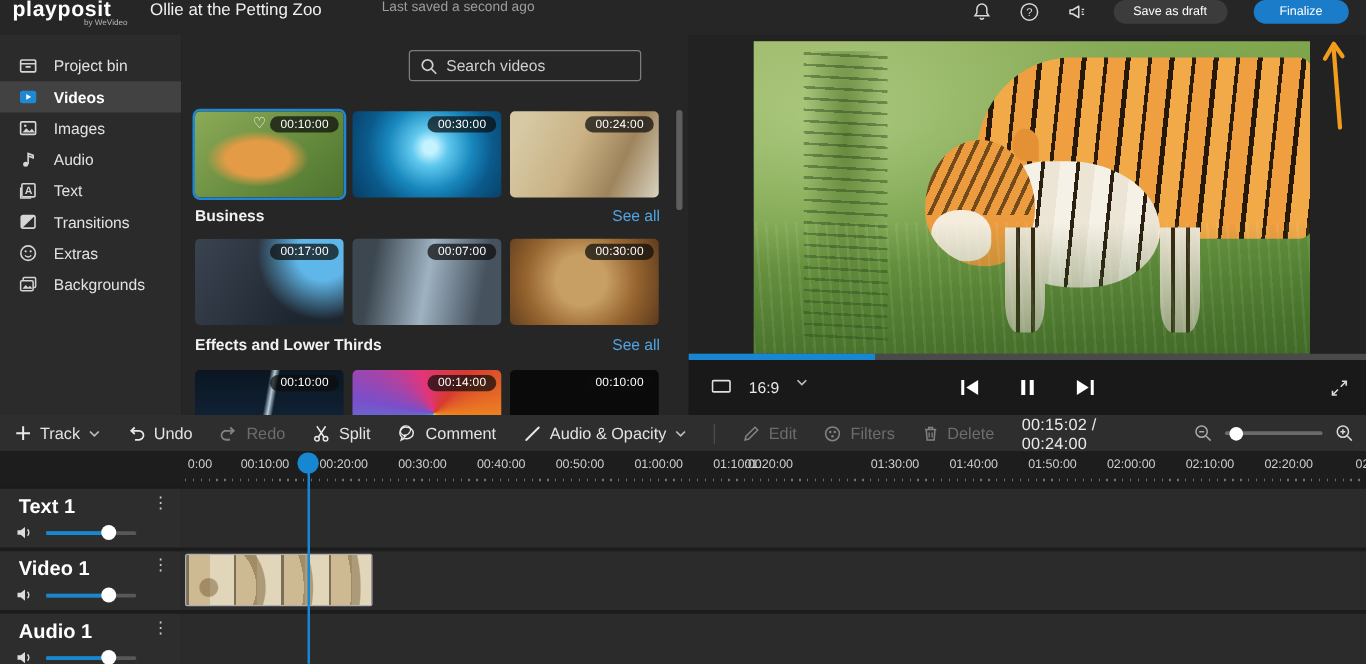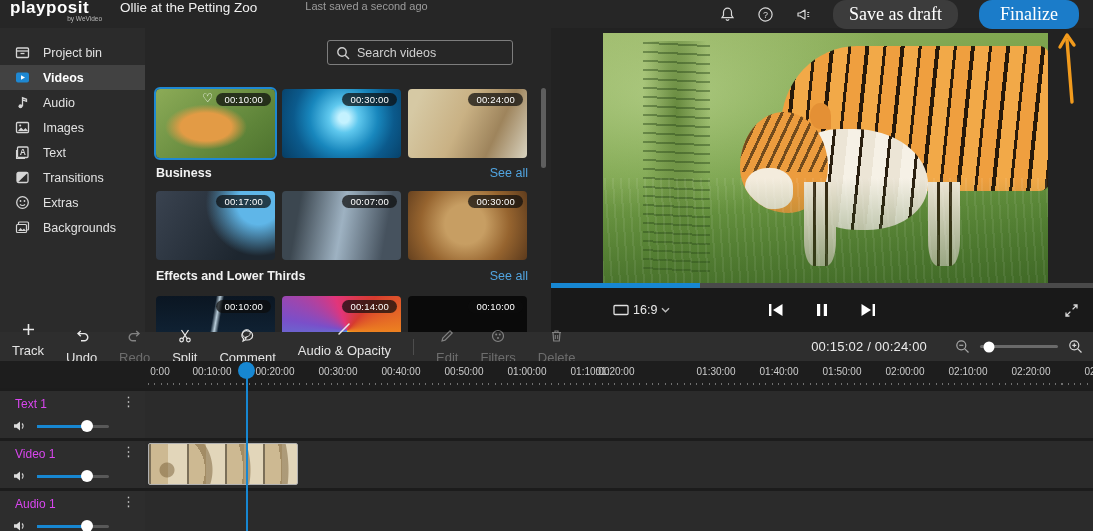--- a/index.html
+++ b/index.html
@@ -10,22 +10,22 @@
   
   .topbar { position:absolute; left:0; top:0; width:1093px; height:28px; background:#262626;
     display:flex; align-items:flex-start; z-index:30; }
   .logo-block { margin-left:10px; width:92px; display:flex; flex-direction:column; align-items:flex-end; cursor:pointer; }
   .logo-main { font-size:17px; font-weight:bold; color:#fff; letter-spacing:.5px; line-height:15px; width:100%; }
   .logo-sub { font-size:6.5px; color:#b9b9b9; line-height:7px; }
   .doc-title { margin-left:18px; font-size:13.5px; color:#f0f0f0; }
   .saved-status { margin-left:48px; font-size:11px; color:#9c9c9c; }
   .topbar-right { margin-left:auto; display:flex; align-items:center; gap:21px; padding-right:14px; }
   .tb-icon { width:17px; height:17px; cursor:pointer; }
-  .btn { border:none; border-radius:13px; font-size:18px; color:#fff; padding:4px 16px;
-    cursor:pointer; font-family:Liberation Serif, serif; }
+  .btn { border:none; border-radius:13px; font-size:10px; color:#fff; padding:4px 16px;
+    cursor:pointer; font-family:Liberation Sans, sans-serif; }
   .btn-draft { background:#3c3c3c; }
   .btn-finalize { background:#1b7cc9; padding:4px 21px; }
 
   
   .main { position:absolute; left:0; top:28px; width:1093px; height:304px; display:flex; }
 
   
   .sidebar { width:145px; background:#2b2b2b; padding-top:12px; flex-shrink:0; }
   .side-item { height:25px; display:flex; align-items:center; gap:13px; padding-left:15px;
     font-size:12.5px; color:#e2e2e2; cursor:pointer; }
@@ -90,52 +90,52 @@
     background:#f4ecdd; border-radius:50% 50% 40% 60%; }
   .t-ear { position:absolute; left:22%; top:26%; width:7%; height:12%; background:#e49035;
     border-radius:50% 50% 0 50%; }
   .t-leg { position:absolute; bottom:0; width:11%; height:38%;
     background: repeating-linear-gradient(90deg, #eee6d6 0 9px, #362813 9px 12px); border-radius:0 0 30% 30%; }
   .t-leg.front { left:20%; } .t-leg.back { left:62%; }
   .vp-progress { position:absolute; left:0; top:255px; width:100%; height:5px; background:#4a4a4a; cursor:pointer; }
   .vp-fill { height:100%; width:27.5%; background:#1787d2; }
   .vp-controls { position:absolute; left:0; top:260px; width:100%; bottom:0; background:#191919;
     display:flex; align-items:center; }
-  .ratio-select { position:absolute; left:18px; display:flex; align-items:center; gap:4px;
-    color:#e8e8e8; font-size:12.5px; cursor:pointer;margin-left:44px; }
+  .ratio-select { position:absolute; left:18px; display:flex; align-items:flex-start; gap:14px;
+    color:#e8e8e8; font-size:12.5px; cursor:pointer; }
   .transport { position:absolute; left:50%; transform:translateX(-50%); display:flex; gap:30px; align-items:center; }
   .tr-btn { cursor:pointer; }
   .expand-btn { position:absolute; right:14px; cursor:pointer; }
 
   
   .annot-arrow { position:absolute; left:1040px; top:30px; width:53px; height:78px; z-index:60; pointer-events:none; }
 
   
   .timeline { position:absolute; left:0; top:332px; width:1093px; height:199px; background:#1c1c1c; }
   .tl-toolbar { height:29px; background:#2e2e2e; display:flex; align-items:center; padding-left:12px;
     font-size:13px; color:#e3e3e3; }
-  .tool { display:flex; align-items:center; gap:7px; cursor:pointer; margin-right:22px; white-space:nowrap;flex-direction:column; }
+  .tool { display:flex; align-items:center; gap:7px; cursor:pointer; margin-right:22px; white-space:nowrap; }
   .tool.disabled { color:#6d6d6d; cursor:default; }
   .tool.disabled svg { opacity:.45; }
   .tl-divider { width:1px; height:16px; background:#4d4d4d; margin-right:22px; }
   .timecode { margin-left:auto; font-size:13px; color:#eaeaea; letter-spacing:.2px; }
   .zoom-cluster { display:flex; align-items:center; gap:10px; margin-left:28px; padding-right:10px; }
   .zoom-slider { width:78px; height:3px; background:#6a6a6a; border-radius:2px; position:relative; cursor:pointer; }
   .zoom-knob { position:absolute; left:12%; top:50%; transform:translate(-50%,-50%);
     width:11px; height:11px; border-radius:50%; background:#fff; cursor:pointer; }
 
   .ruler { position:relative; height:27px; background:#1d1d1d; cursor:pointer; }
   .ruler-label { position:absolute; top:5px; transform:translateX(-50%); font-size:10px; color:#cdcdcd; }
   .ruler-ticks { position:absolute; left:148px; right:0; bottom:3px; height:2px;
     background: repeating-linear-gradient(90deg, #6f6f6f 0 1px, transparent 1px 6.3px); }
 
   .track { height:47px; margin-top:3px; display:flex; }
   .track:first-of-type { margin-top:1px; }
   .track-head { width:145px; background:#2d2d2d; position:relative; flex-shrink:0; }
-  .track-name { position:absolute; left:15px; top:6px; font-size:12px; color:#d946ef; }
+  .track-name { position:absolute; left:15px; top:6px; font-size:16px; color:#ffffff;font-weight:bold; }
   .kebab { position:absolute; right:10px; top:4px; color:#c9c9c9; font-size:13px; cursor:pointer; line-height:14px; }
   .vol-row { position:absolute; left:13px; bottom:6px; display:flex; align-items:center; gap:11px; }
   .vol-slider { width:72px; height:3px; background:#585858; border-radius:2px; position:relative; cursor:pointer; }
   .vol-fill { position:absolute; left:0; top:0; height:100%; width:70%; background:#1787d2; }
   .vol-knob { position:absolute; left:70%; top:50%; transform:translate(-50%,-50%);
     width:12px; height:12px; border-radius:50%; background:#fff; cursor:pointer; }
   .lane { flex:1; background:#2b2b2b; position:relative; }
   .clip { position:absolute; left:3px; top:2px; width:150px; height:42px; border:1px solid #b0b0b0;
     border-radius:2px; cursor:pointer;
     background: repeating-linear-gradient(90deg, rgba(0,0,0,.4) 0 2px, transparent 2px 38px),
@@ -199,35 +199,35 @@
           <svg width="15" height="15" viewBox="0 0 15 15">
             <rect x="1" y="2.5" width="13" height="10" rx="2" fill="#1e88d2"></rect>
             <path d="M6 5.2v4.6l4-2.3z" fill="#fff"></path>
           </svg>
         </span>
       <span>Videos</span>
     </div>
     <div class="side-item">
       <span class="icon side-icon">
           <svg width="15" height="15" viewBox="0 0 15 15">
-            <circle cx="5.5" cy="11.3" r="2" fill="#d5d5d5"></circle>
-            <path d="M7.5 11.3V2.8l4 1.5v2l-4-1.5" fill="none" stroke="#d5d5d5" stroke-width="1.3"></path>
-          </svg>
-        </span>
-      <span>Audio</span>
-    </div>
-    <div class="side-item">
-      <span class="icon side-icon">
-          <svg width="15" height="15" viewBox="0 0 15 15">
             <rect x="1.5" y="2.5" width="12" height="10" rx="1" fill="none" stroke="#d5d5d5" stroke-width="1.3"></rect>
             <path d="M3 11l3-3.5 2.5 2.5 2-2L13 11z" fill="#d5d5d5"></path>
             <circle cx="5.2" cy="5.5" r="1" fill="#d5d5d5"></circle>
           </svg>
         </span>
       <span>Images</span>
+    </div>
+    <div class="side-item">
+      <span class="icon side-icon">
+          <svg width="15" height="15" viewBox="0 0 15 15">
+            <circle cx="5.5" cy="11.3" r="2" fill="#d5d5d5"></circle>
+            <path d="M7.5 11.3V2.8l4 1.5v2l-4-1.5" fill="none" stroke="#d5d5d5" stroke-width="1.3"></path>
+          </svg>
+        </span>
+      <span>Audio</span>
     </div>
     <div class="side-item">
       <span class="icon side-icon">
           <svg width="15" height="15" viewBox="0 0 15 15">
             <rect x="2.5" y="2" width="10.5" height="10.5" rx="1" fill="none" stroke="#d5d5d5" stroke-width="1.3"></rect>
             <text x="7.8" y="10.4" font-size="8.5" font-weight="bold" fill="#d5d5d5" text-anchor="middle" font-family="Liberation Sans, sans-serif">A</text>
             <path d="M1.5 5v8.5H10" fill="none" stroke="#d5d5d5" stroke-width="1.1"></path>
           </svg>
         </span>
       <span>Text</span>

